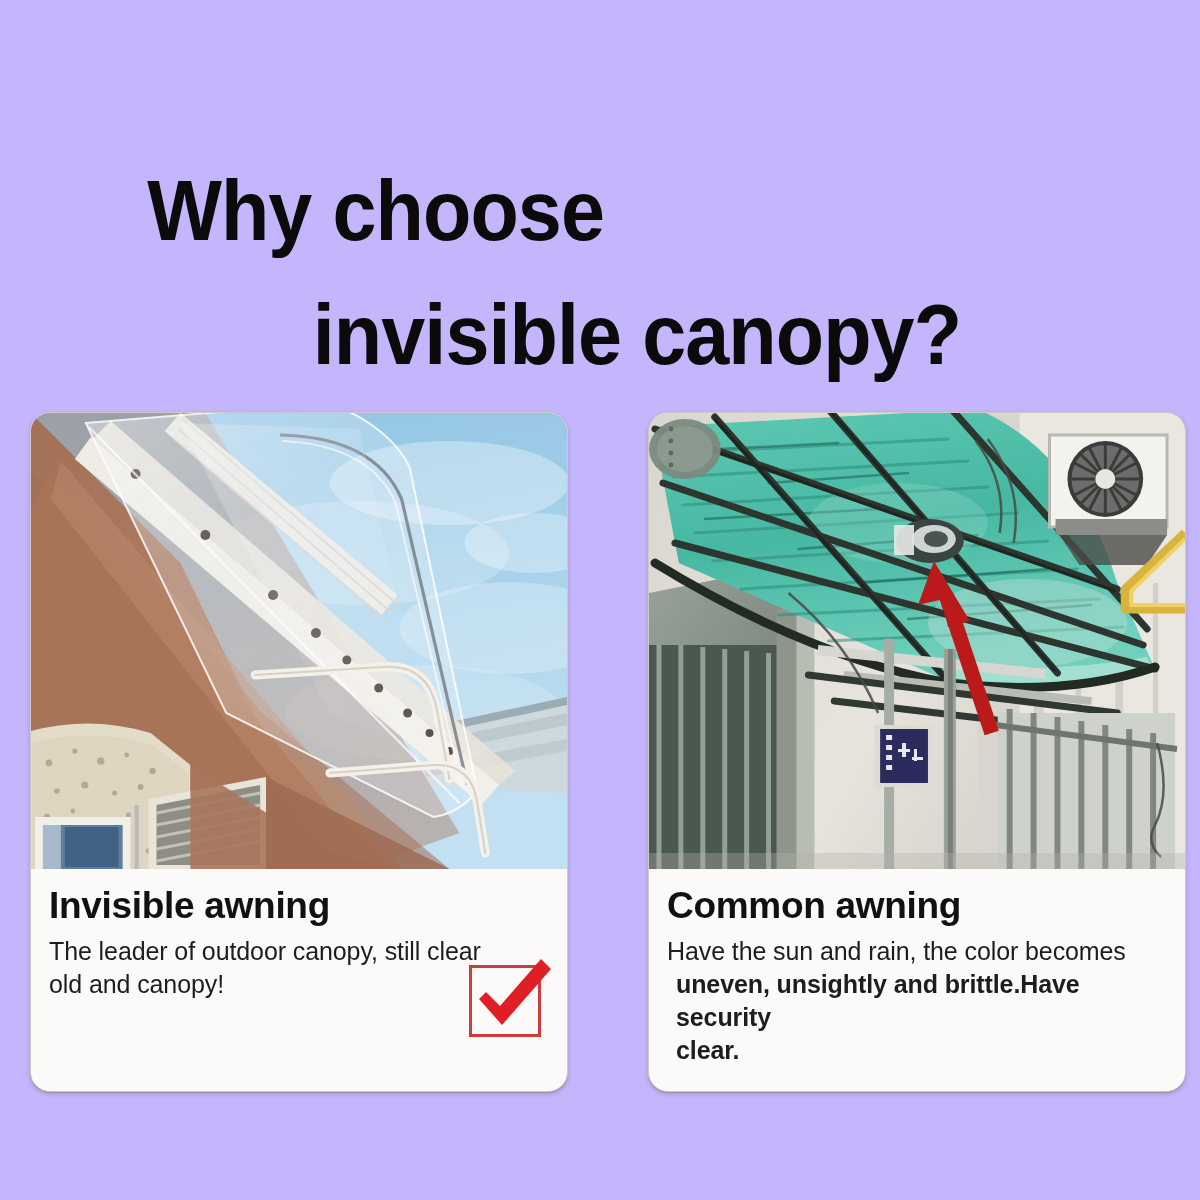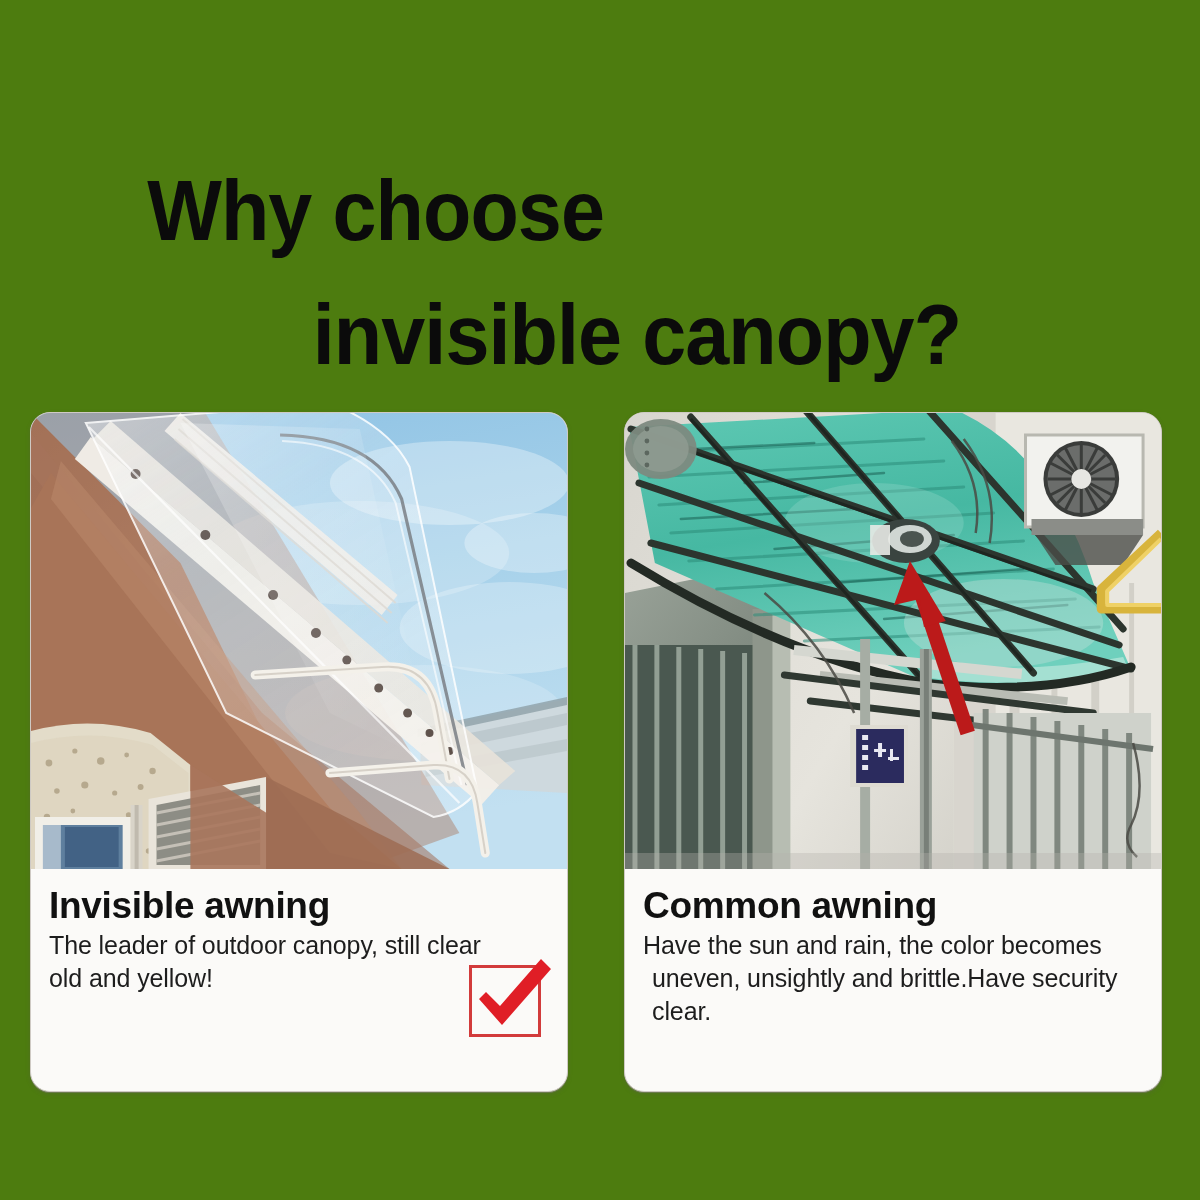--- a/index.html
+++ b/index.html
@@ -10,21 +10,21 @@
     height: 1200px;
     background: #ffffff;
     font-family: "Liberation Sans", sans-serif;
     overflow: hidden;
   }
 
   .page {
     position: relative;
     width: 1200px;
     height: 1200px;
-    background: #4d7c0f;
+    background: #c4b5fd;
   }
 
   
   .heading {
     position: absolute;
     left: 0;
     top: 148px;
     width: 1200px;
     text-align: left;
     color: #0b0b0b;
@@ -45,21 +45,21 @@
     top: 412px;
     width: 538px;
     height: 680px;
     background: #fbfaf8;
     border-radius: 20px;
     border: 1px solid #cfcac4;
     box-shadow: 0 2px 4px rgba(90,85,80,0.30), 0 1px 0 rgba(150,145,140,0.5);
     overflow: hidden;
   }
   .card-left  { left: 30px; }
-  .card-right { left: 624px; }
+  .card-right { left: 648px; }
 
   .photo {
     position: relative;
     width: 100%;
     height: 456px;
     overflow: hidden;
     background: #cfcfcf;
   }
 
   .card-body {
@@ -71,29 +71,29 @@
   .card-title {
     font-size: 37px;
     font-weight: bold;
     color: #111111;
     line-height: 46px;
     letter-spacing: -0.3px;
     white-space: nowrap;
   }
 
   .card-text {
-    margin-top: 0;
+    margin-top: 6px;
     font-size: 25px;
     line-height: 33px;
     color: #1d1d1d;
     letter-spacing: -0.1px;
   }
   .card-text .ln { display: block; }
   .card-right .card-text .ln-2,
-  .card-right .card-text .ln-3 { padding-left: 9px; }
+  .card-right .card-text .ln-3 { padding-left: 9px; font-weight: bold; }
 
   
   .check-badge {
     position: absolute;
     right: 16px;
     bottom: 8px;
     width: 86px;
     height: 86px;
     pointer-events: none;
   }
@@ -260,21 +260,21 @@
           <path d="M160,352 L300,440 L300,456 L160,456 Z" fill="#a8765c" opacity="0.9"></path>
           <path d="M236,364 L420,456 L236,456 Z" fill="#9d6c53" opacity="0.85"></path>
         </g>
       </svg>
     </div>
 
     <div class="card-body">
       <div class="card-title">Invisible awning</div>
       <div class="card-text">
         <span class="ln ln-1">The leader of outdoor canopy, still clear</span>
-        <span class="ln ln-3">old and yellow!</span>
+        <span class="ln ln-3">old and canopy!</span>
       </div>
 
       <div class="check-badge">
         <div class="check-box"></div>
         <svg width="86" height="86" viewBox="0 0 86 86">
           <path d="M14 46 L21 39 L35 53 L76 6 L86 16 L37 72 Z" fill="#e01e26"></path>
         </svg>
       </div>
     </div>
   </div>

